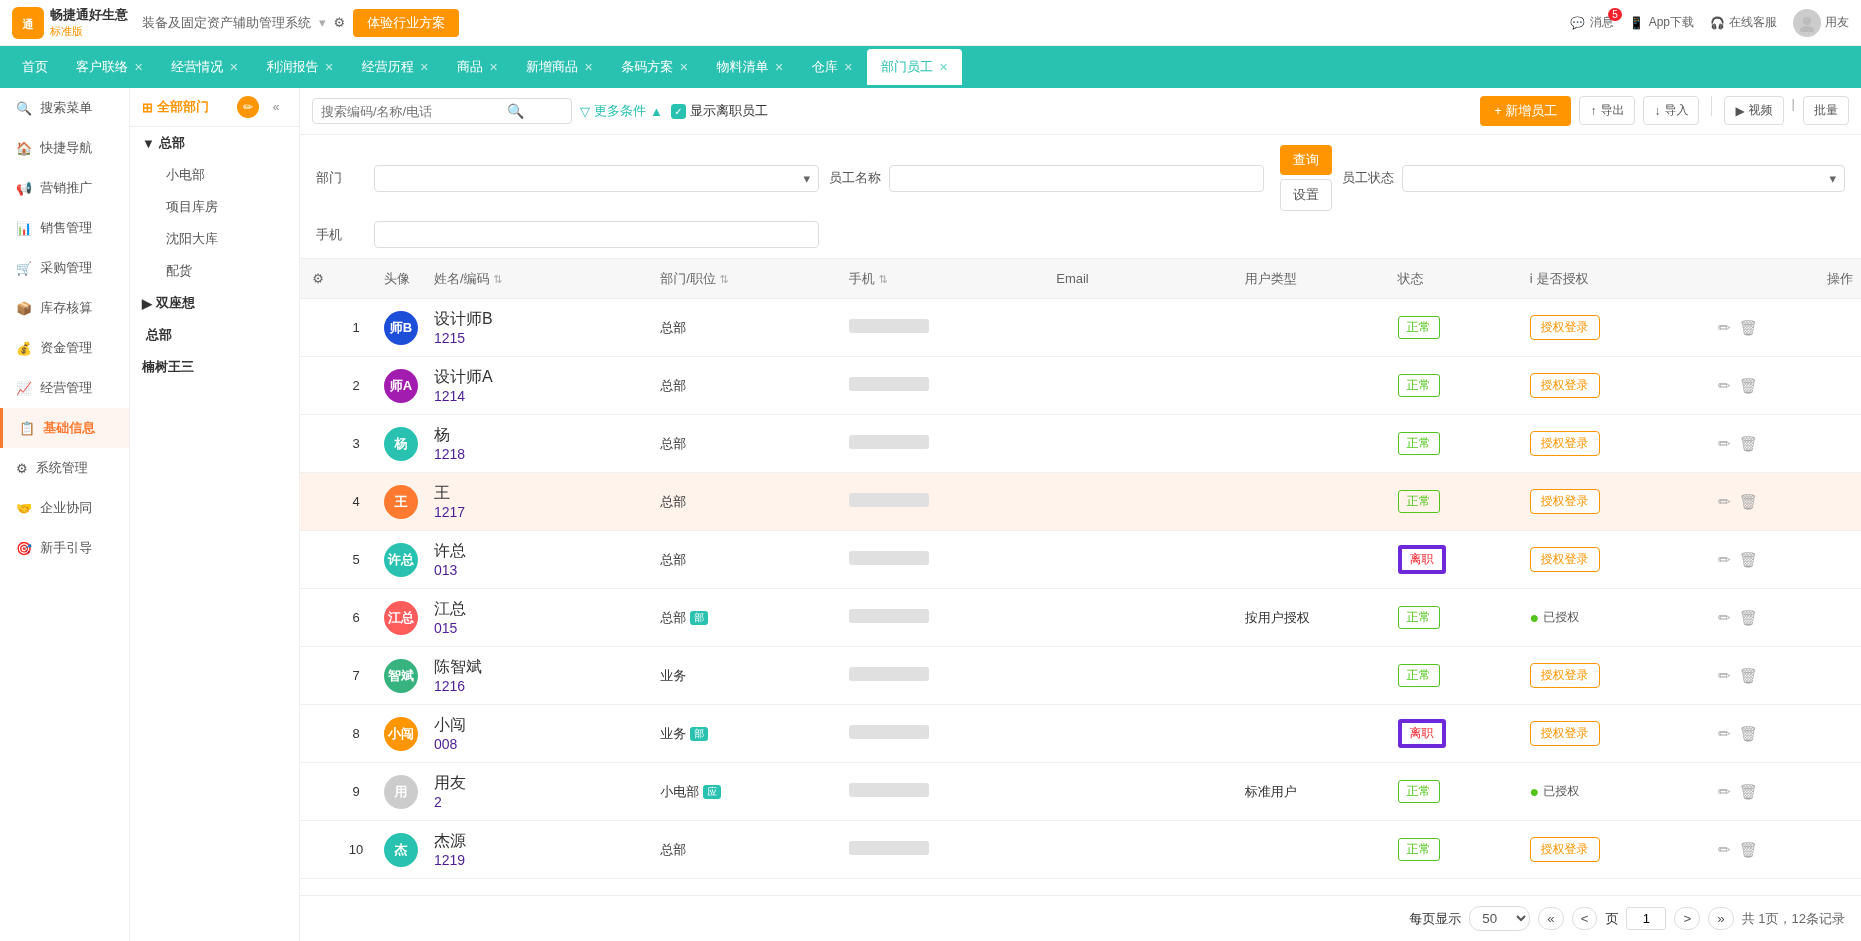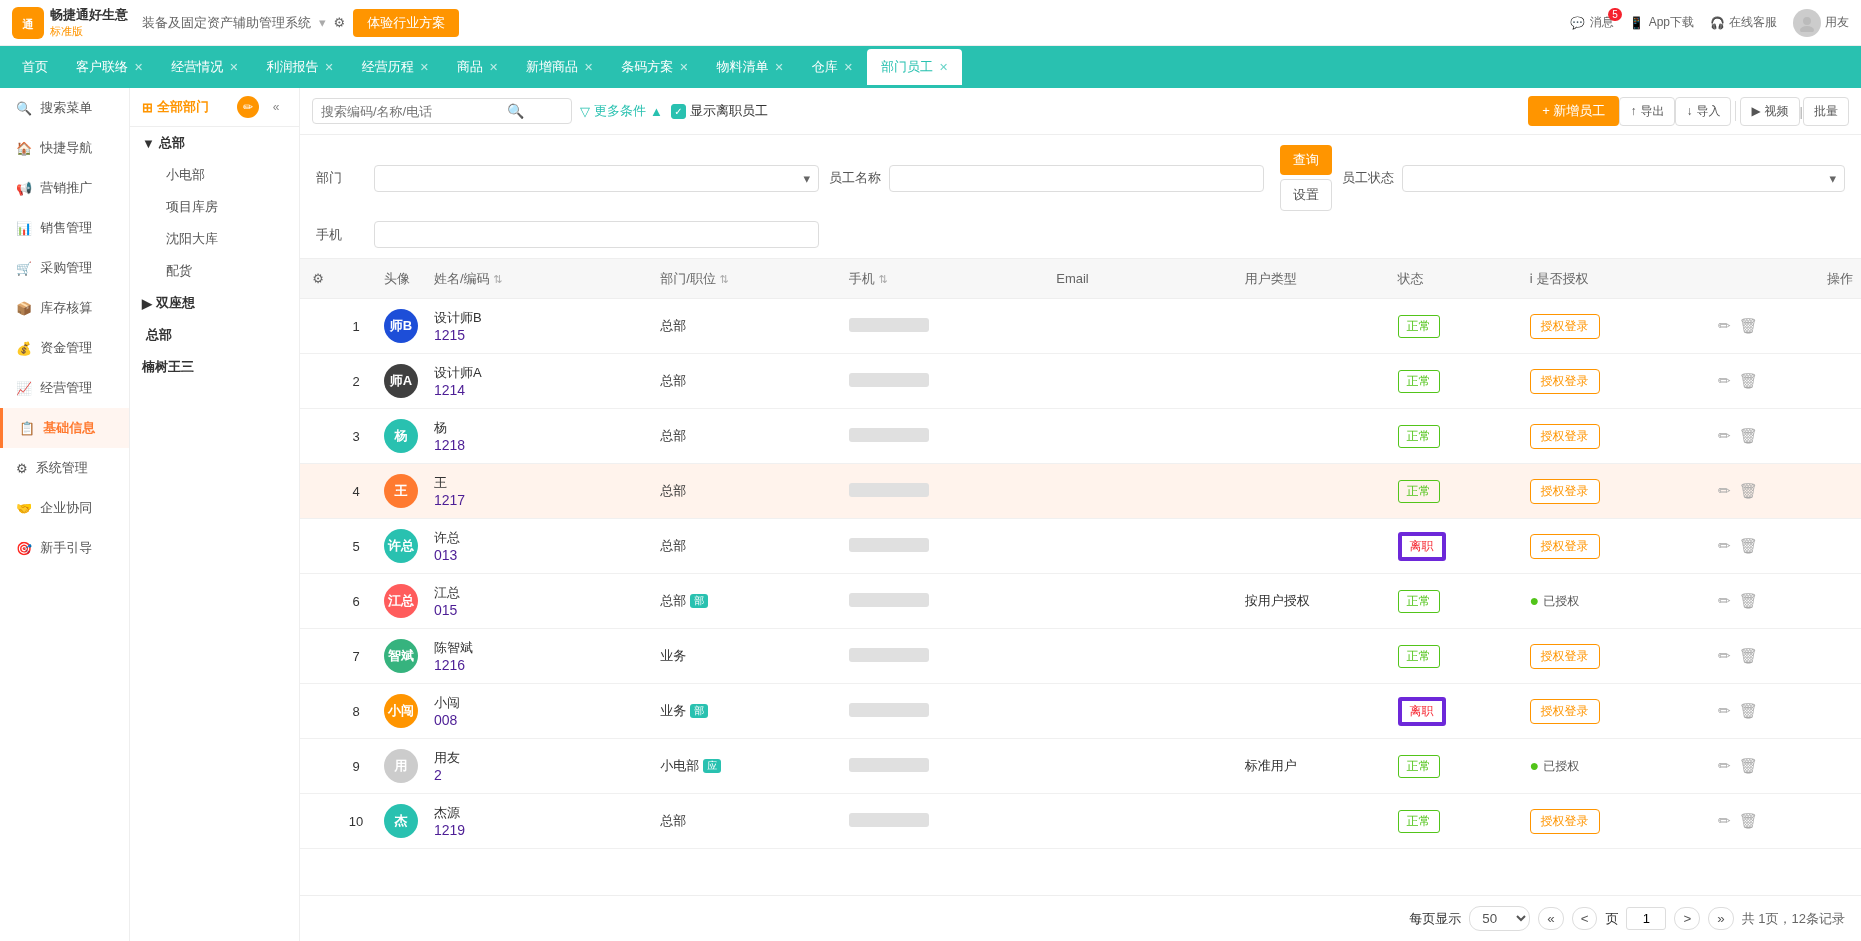--- a/index.html
+++ b/index.html
@@ -52,21 +52,21 @@
     .right-side { flex: 1; display: flex; flex-direction: column; overflow: hidden; }
 
     
     .filter-top { display: flex; align-items: center; gap: 8px; padding: 8px 12px; background: #fff; border-bottom: 1px solid #eee; }
     .search-box { display: flex; align-items: center; border: 1px solid #ddd; border-radius: 4px; padding: 4px 8px; gap: 6px; flex: 0 0 260px; }
     .search-box input { border: none; outline: none; font-size: 13px; width: 180px; color: #666; }
     .search-icon { color: #aaa; font-size: 14px; }
     .more-filter { display: flex; align-items: center; gap: 4px; color: #29c1b0; font-size: 13px; cursor: pointer; }
     .show-departed { display: flex; align-items: center; gap: 4px; color: #333; font-size: 13px; cursor: pointer; }
     .check-box-custom { width: 15px; height: 15px; border: 1px solid #29c1b0; border-radius: 3px; background: #29c1b0; display: flex; align-items: center; justify-content: center; color: #fff; font-size: 10px; }
-    .top-right-btns { margin-left: auto; display: flex; align-items: center; }
+    .top-right-btns { margin-left: auto; display: flex; align-items: flex-start; gap: 8px; }
     .btn-add-emp { background: #ff9500; color: #fff; border: none; border-radius: 4px; padding: 6px 14px; font-size: 13px; cursor: pointer; display: flex; align-items: center; gap: 4px; }
     .btn-outline { border: 1px solid #ddd; background: #fff; color: #555; border-radius: 4px; padding: 5px 10px; font-size: 12px; cursor: pointer; display: flex; align-items: center; gap: 4px; }
     .divider-v { width: 1px; height: 20px; background: #ddd; margin: 0 4px; }
 
     
     .filter-form { background: #fff; padding: 10px 16px; border-bottom: 1px solid #eee; display: grid; grid-template-columns: 1fr 1fr 1fr; gap: 10px; align-items: center; }
     .filter-row { display: flex; align-items: center; gap: 8px; }
     .filter-label { font-size: 13px; color: #555; white-space: nowrap; min-width: 50px; }
     .filter-input { flex: 1; border: 1px solid #ddd; border-radius: 4px; padding: 5px 8px; font-size: 13px; color: #666; outline: none; background: #fff; }
     .filter-select { flex: 1; border: 1px solid #ddd; border-radius: 4px; padding: 5px 8px; font-size: 13px; color: #666; outline: none; background: #fff; display: flex; align-items: center; justify-content: space-between; cursor: pointer; }
@@ -74,21 +74,21 @@
     .btn-settings { background: #fff; border: 1px solid #ddd; color: #555; border-radius: 4px; padding: 6px 12px; font-size: 13px; cursor: pointer; }
 
     
     .table-wrapper { flex: 1; overflow: auto; background: #fff; }
     table { width: 100%; border-collapse: collapse; font-size: 13px; }
     thead tr { background: #f7f7f7; }
     th { padding: 10px 8px; text-align: left; color: #666; font-weight: normal; border-bottom: 1px solid #eee; white-space: nowrap; }
     td { padding: 10px 8px; border-bottom: 1px solid #f0f0f0; color: #333; vertical-align: middle; }
     tr.highlighted { background: #fff3ec; }
     .avatar-circle { width: 34px; height: 34px; border-radius: 50%; display: flex; align-items: center; justify-content: center; color: #fff; font-size: 13px; font-weight: bold; flex-shrink: 0; }
-    .emp-name { font-size: 13px; color: #333; font-weight: 500; }
+    .emp-name { font-size: 16px; color: #333; font-weight: 500; }
     .emp-code { font-size: 14px; color: #4c1d95; }
     .status-badge { display: inline-block; padding: 2px 8px; border-radius: 3px; font-size: 12px; }
     .status-normal { color: #52c41a; border: 1px solid #52c41a; }
     .status-resigned { color: #f5222d; border: 4px solid #6d28d9; }
     .btn-authorize { border: 1px solid #ff9500; color: #ff9500; background: #fff; border-radius: 4px; padding: 3px 10px; font-size: 12px; cursor: pointer; white-space: nowrap; }
     .authorized { color: #555; font-size: 12px; display: flex; align-items: center; gap: 4px; }
     .dot-green { color: #52c41a; font-size: 16px; }
     .action-btns { display: flex; gap: 8px; align-items: center; }
     .action-icon { color: #aaa; cursor: pointer; font-size: 15px; }
     .phone-blur { display: inline-block; width: 80px; height: 14px; background: #e0e0e0; border-radius: 3px; }
@@ -424,21 +424,21 @@
     <div class="action-btns">
       <span class="action-icon" title="编辑">✏</span>
       <span class="action-icon" title="删除">🗑</span>
     </div>
   </td>
                 </tr>
                 <tr>
                   <td class="col-setting"></td>
                   <td class="col-num">2</td>
                   <td class="col-avatar">
-    <div class="avatar-circle" style="background:#404040;">师A</div>
+    <div class="avatar-circle" style="background:#a21caf;">师A</div>
   </td>
                   <td class="col-name">
     <div class="emp-name">设计师A</div>
     <div class="emp-code">1214</div>
   </td>
                   <td class="col-dept"><div class="dept-tag">总部</div></td>
                   <td class="col-phone">
     <span class="phone-blur"></span>
   </td>
                   <td class="col-email"></td>

